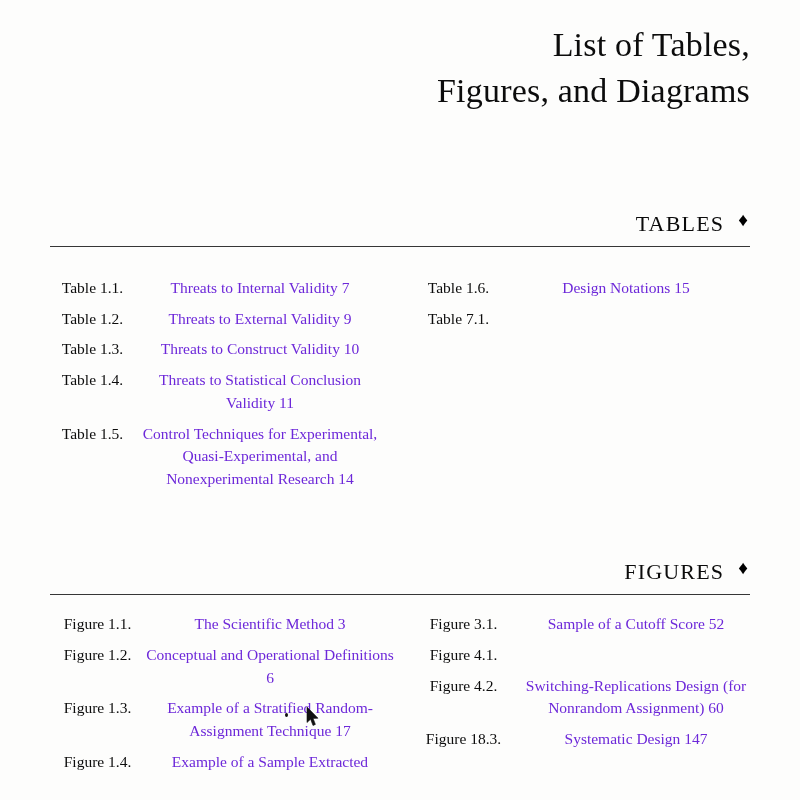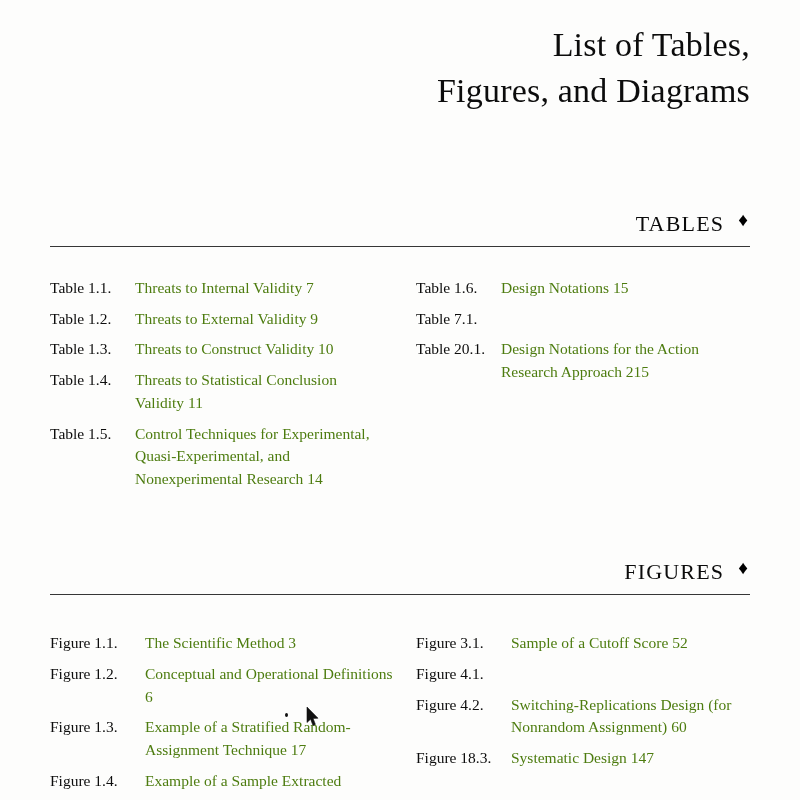--- a/index.html
+++ b/index.html
@@ -84,41 +84,42 @@
   .column.right {
     margin-left: 16px;
   }
 
   .entry {
     display: flex;
     align-items: flex-start;
     font-size: 15.5px;
     line-height: 1.47;
     margin-bottom: 8px;
+    text-align: center;
   }
   .entry-label {
     flex: 0 0 auto;
     white-space: pre;
     color: #0d0d0d;
   }
   .entry-text {
-    color: #4d7c0f;
+    color: #6d28d9;
   }
 
   
   .tables-list .entry-label { width: 85px; }
   .tables-list .entry-text  { width: 250px; }
   .figures-list .entry-label { width: 95px; }
   .figures-list .entry-text  { width: 250px; }
 
   
   .tables-section { margin-top: 97px; }
   .tables-list { margin-top: 30px; }
   .figures-section { margin-top: 60px; }
-  .figures-list { margin-top: 37px; }
+  .figures-list { margin-top: 18px; }
 
   
   .cursor-artifact {
     position: absolute;
     left: 306px;
     top: 707px;
     width: 14px;
     height: 20px;
     pointer-events: none;
   }
@@ -177,24 +178,20 @@
       </div>
       <div class="column right">
 
         <div class="entry">
           <span class="entry-label">Table 1.6.</span>
           <span class="entry-text">Design Notations 15</span>
         </div>
         <div class="entry">
           <span class="entry-label">Table 7.1.</span>
         </div>
-        <div class="entry">
-          <span class="entry-label">Table 20.1.</span>
-          <span class="entry-text">Design Notations for the Action Research Approach 215</span>
-        </div>
 
       </div>
     </div>
   </section>
 
   <section class="section figures-section">
     <div class="section-head">
       <span class="section-head-label">FIGURES</span>
       <span class="section-head-diamond">♦</span>
     </div>

